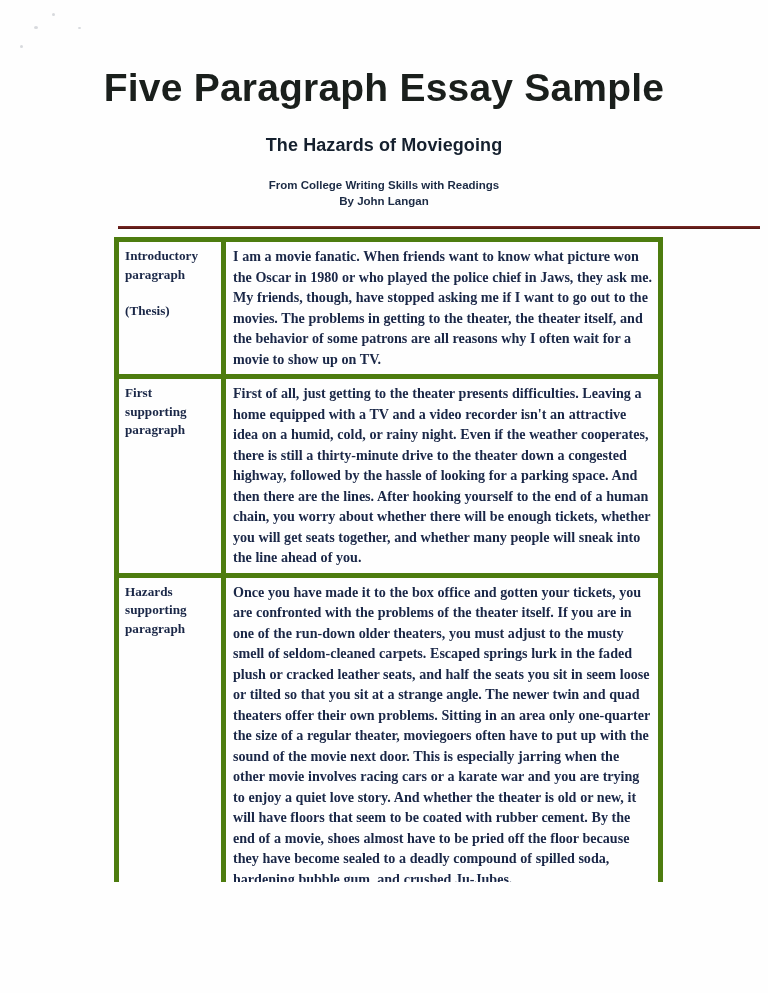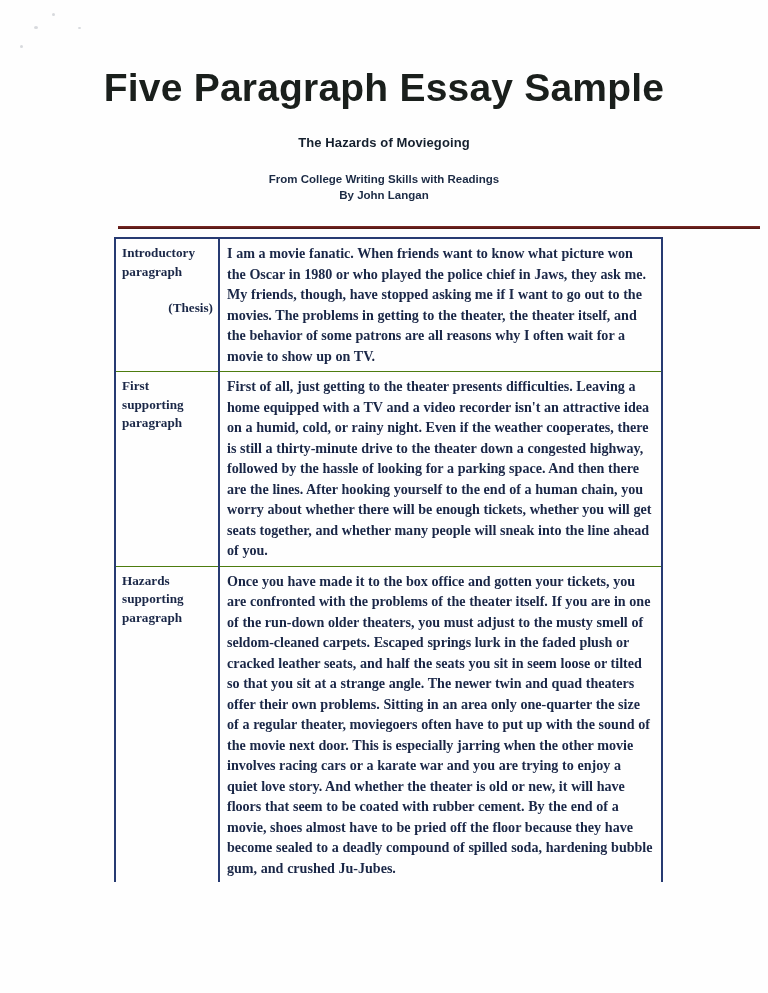--- a/index.html
+++ b/index.html
@@ -48,21 +48,21 @@
     font-size: 39px;
     font-weight: bold;
     color: #1a1f1c;
     letter-spacing: .2px;
     line-height: 1.15;
     margin: 0;
   }
 
   .doc-subtitle {
     font-family: "Liberation Sans", sans-serif;
-    font-size: 13px;
+    font-size: 18px;
     font-weight: bold;
     color: #15202e;
     margin: 24px 0 0 0;
     letter-spacing: .1px;
   }
 
   .byline {
     font-family: "Liberation Sans", sans-serif;
     font-size: 11.5px;
     font-weight: bold;
@@ -86,21 +86,21 @@
     position: absolute;
     left: 114px;
     top: 237px;
     width: 549px;
     border-collapse: collapse;
     table-layout: fixed;
     border: 2px solid #273a72;
   }
 
   .essay-table td {
-    border: 1px solid #4d7c0f;
+    border: 5px solid #4d7c0f;
     vertical-align: top;
     padding: 4px 5px 5px 6px;
     color: #1a2747;
   }
 
   .essay-table td.label {
     width: 91px;
     font-family: "Liberation Serif", serif;
     font-size: 13.2px;
     font-weight: 600;
@@ -119,21 +119,20 @@
     padding-left: 7px;
     padding-top: 4px;
     padding-right: 6px;
     word-spacing: .2px;
     border-radius: 19px;
   }
 
   .label .thesis {
     display: block;
     margin-top: 18px;
-    text-align: right;
   }
 
   
   .table-clip {
     position: absolute;
     left: 0;
     top: 0;
     width: 768px;
     height: 882px;
     overflow: hidden;

